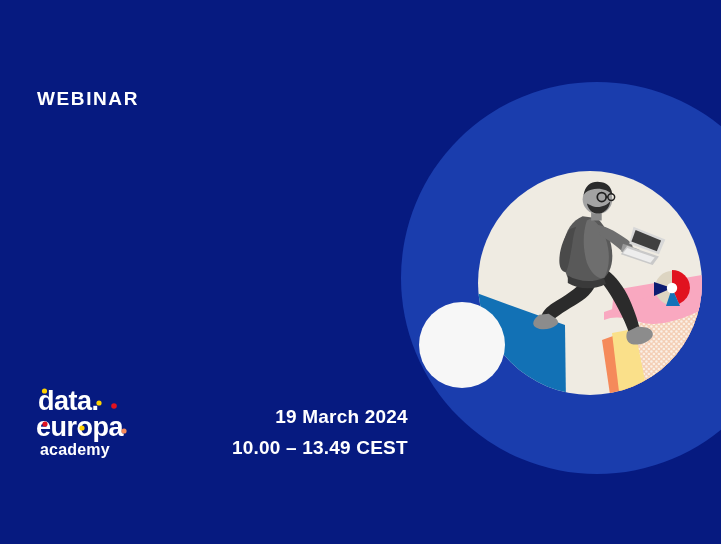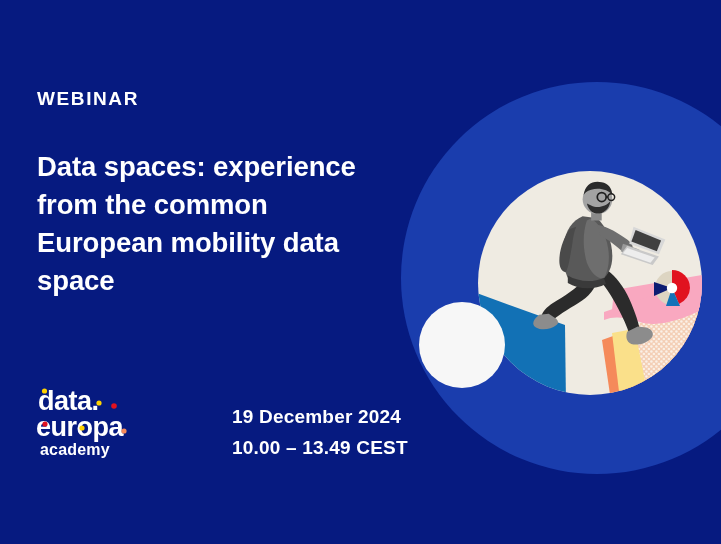--- a/index.html
+++ b/index.html
@@ -7,20 +7,21 @@
     padding: 0;
     background: #ffffff;
   }
   #poster {
     position: relative;
     width: 721px;
     height: 544px;
     overflow: hidden;
     background: #061A80;
     font-family: "Liberation Sans", sans-serif;
+    text-align: right;
     -webkit-font-smoothing: antialiased;
   }
 
   
   #graphic {
     position: absolute;
     left: 0; top: 0;
     width: 721px; height: 544px;
     pointer-events: none;
   }
@@ -177,38 +178,37 @@
           <path d="M66 18 L 68 18" stroke="#1F1F1F" stroke-width="1.4"></path>
         </g>
       </g>
 
       <circle cx="462" cy="345" r="43" fill="#F7F7F7"></circle>
     </g>
   </svg>
 
   <div id="eyebrow">WEBINAR</div>
 
-  <div id="title">Data spaces: experience from the common European mobility data space</div>
 
   <div id="logo">
     <svg viewBox="0 0 130 76" width="130" height="76" xmlns="http://www.w3.org/2000/svg">
 
       <text x="2" y="26" font-family="Liberation Sans, sans-serif" font-size="27" font-weight="bold" fill="#FFFFFF" letter-spacing="-0.5">data.</text>
 
       <text x="0" y="52" font-family="Liberation Sans, sans-serif" font-size="27" font-weight="bold" fill="#FFFFFF" letter-spacing="-0.5">europa</text>
 
       <text x="4" y="71" font-family="Liberation Sans, sans-serif" font-size="16" font-weight="bold" fill="#FFFFFF" letter-spacing="0.2">academy</text>
 
       <circle cx="8.5" cy="7" r="2.6" fill="#FFD200"></circle>
       <circle cx="63" cy="19" r="2.6" fill="#FFD200"></circle>
       <circle cx="78" cy="22" r="2.8" fill="#E1121F"></circle>
       <circle cx="9" cy="40" r="2.6" fill="#E1121F"></circle>
       <circle cx="46" cy="44" r="2.6" fill="#FFD200"></circle>
       <circle cx="88" cy="47" r="2.6" fill="#F58A5A"></circle>
     </svg>
   </div>
 
   <div id="datetime">
-    <div>19 December 2024</div>
+    <div>19 March 2024</div>
     <div>10.00 – 13.49 CEST</div>
   </div>
 
 </div>
 
 </body></html>

